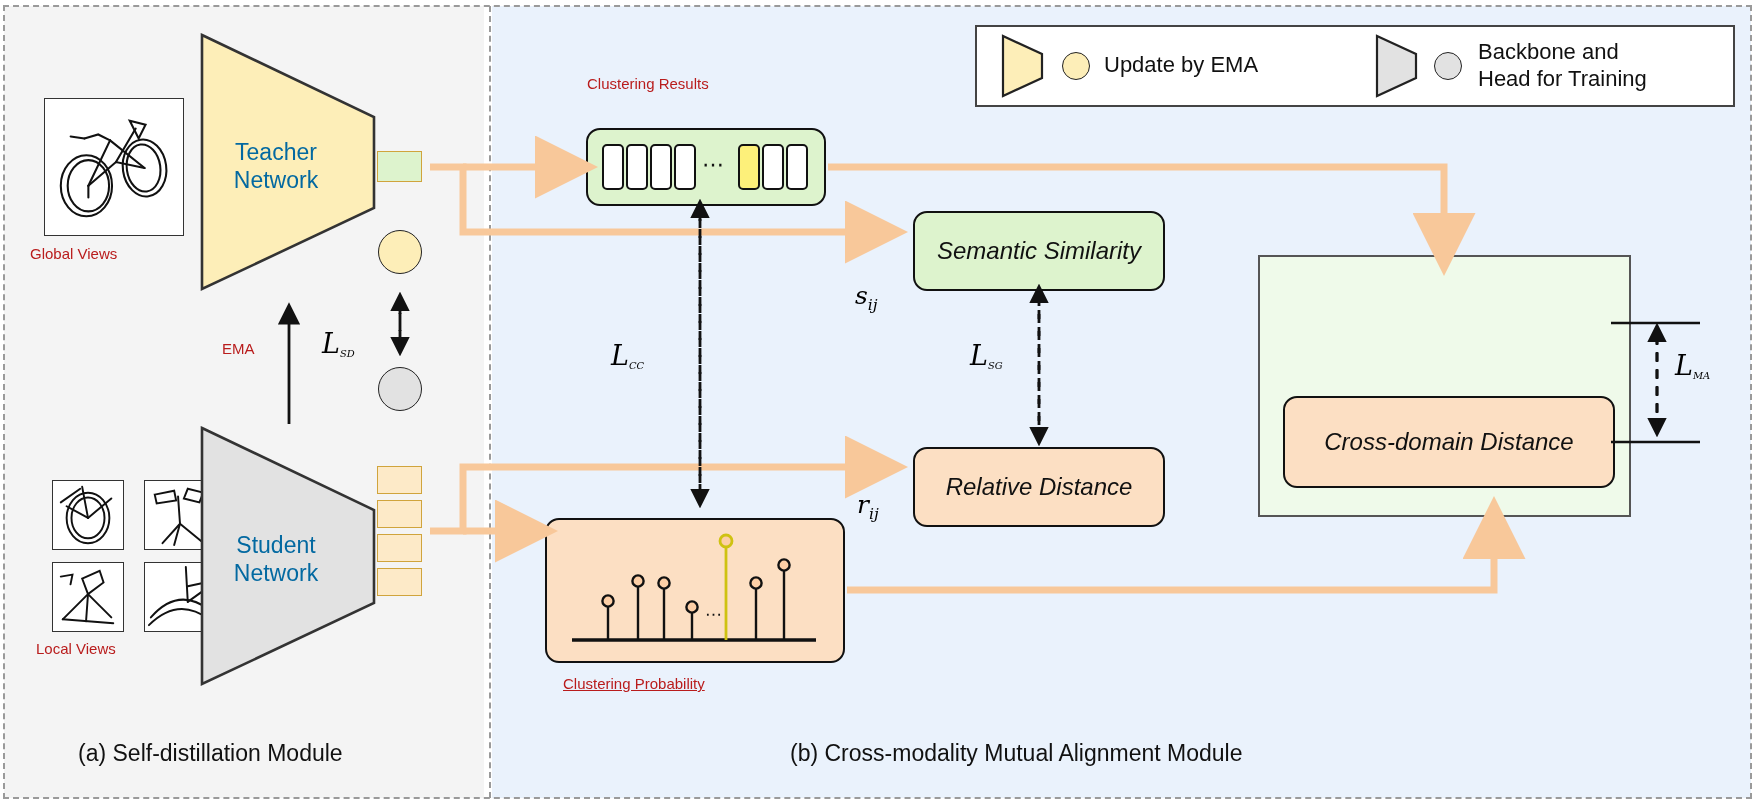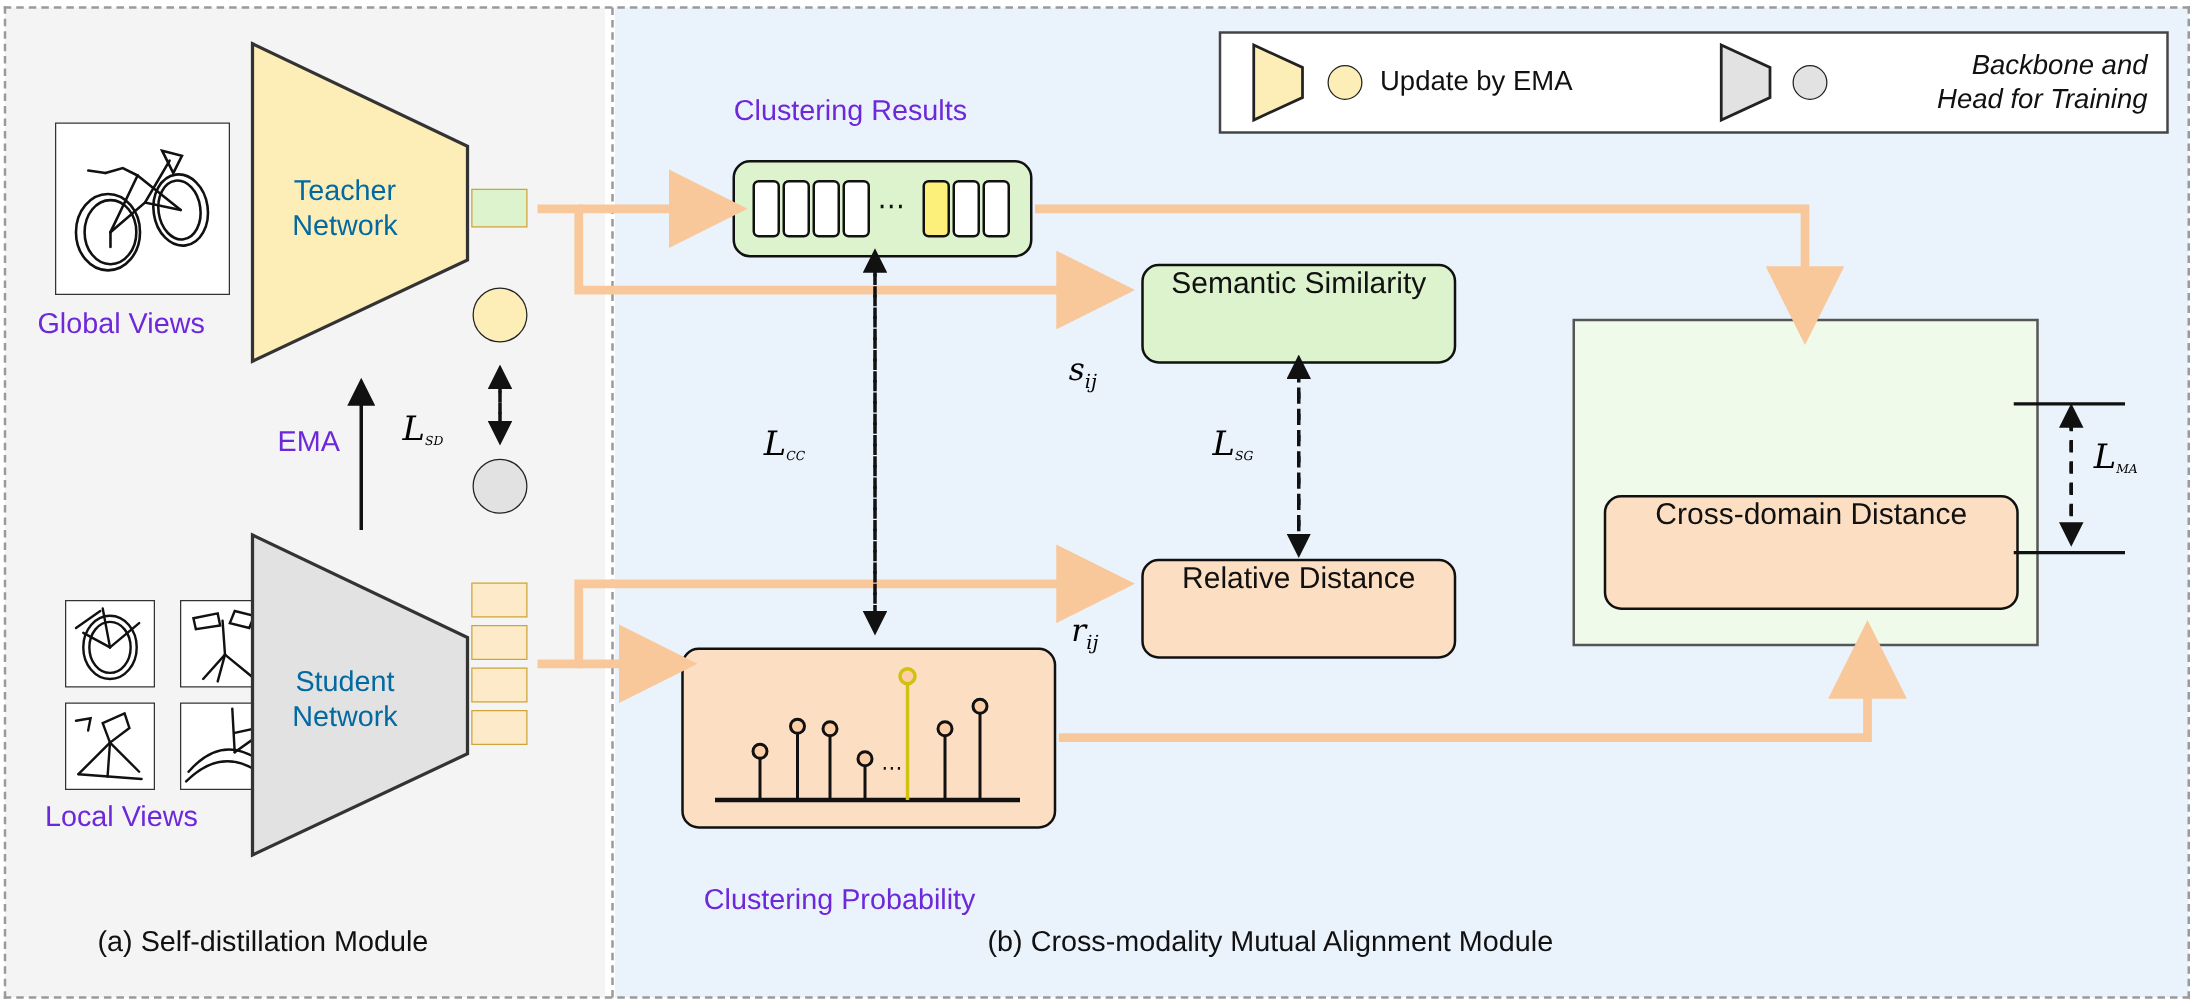--- a/index.html
+++ b/index.html
@@ -6,41 +6,41 @@
   body{font-family:"Liberation Sans",sans-serif;}
   #stage{position:relative;width:1755px;height:804px;overflow:hidden;background:#ffffff;}
 
   
   .panel-a{position:absolute;left:4px;top:6px;width:480px;height:792px;background:#f4f4f4;}
   .panel-b{position:absolute;left:492px;top:6px;width:1259px;height:792px;background:#eaf2fc;}
   .dash-border{position:absolute;border:2px dashed #9a9a9a;box-sizing:border-box;}
   .divider{position:absolute;left:489px;top:6px;width:0;height:792px;border-left:2px dashed #9a9a9a;}
 
   
-  .lbl{position:absolute;color:#6d28d9;white-space:nowrap;font-size:23px;}
+  .lbl{position:absolute;color:#b91c1c;white-space:nowrap;font-size:15px;}
   .caption{position:absolute;color:#111;white-space:nowrap;font-size:23px;}
   .math{position:absolute;white-space:nowrap;font-family:"DejaVu Serif",serif;font-style:italic;color:#000;}
   .math .cal{font-size:27px;font-style:italic;font-family:"DejaVu Serif",serif;}
   .math sub{font-size:0.62em;font-style:italic;}
 
   
   .sketch{position:absolute;background:#fff;border:1.6px solid #333;box-sizing:border-box;overflow:hidden;}
   .sketch svg{display:block;width:100%;height:100%;}
 
   
   .trap{position:absolute;}
   .trap svg{display:block;overflow:visible;}
   .trap-text{position:absolute;text-align:center;font-size:23px;color:#0369a1;line-height:1.22;width:100%;}
 
   
   .tok{position:absolute;box-sizing:border-box;border:1.8px solid #d0a43c;}
   .circ{position:absolute;border-radius:50%;box-sizing:border-box;border:1.8px solid #222;}
 
   
-  .rbox{position:absolute;box-sizing:border-box;border:2.6px solid #111;border-radius:14px;display:flex;align-items:flex-start;justify-content:center;font-size:24px;color:#111;}
+  .rbox{position:absolute;box-sizing:border-box;border:2.6px solid #111;border-radius:14px;display:flex;align-items:center;justify-content:center;font-size:24px;color:#111;font-style:italic;}
   .green{background:#ddf3cd;}
   .orange{background:#fcdfc3;}
 
   
   .legend{position:absolute;background:#fff;border:2px solid #444;box-sizing:border-box;}
   .legend-txt{position:absolute;font-size:22px;color:#111;line-height:1.22;}
 
   svg.overlay{position:absolute;left:0;top:0;width:1755px;height:804px;pointer-events:none;}
 </style>
 </head>
@@ -162,21 +162,21 @@
   <div class="circ" style="left:1062px;top:52px;width:28px;height:28px;background:#fdeeb8;"></div>
   <div class="legend-txt" style="left:1104px;top:52px;">
     <span>Update by EMA</span>
   </div>
   <div class="trap" style="left:1374px;top:34px;width:46px;height:64px;">
     <svg width="46" height="64" viewBox="0 0 46 64">
         <polygon points="3,2 42,20 42,44 3,62" fill="#e2e2e2" stroke="#222" stroke-width="2.2"></polygon>
       </svg>
   </div>
   <div class="circ" style="left:1434px;top:52px;width:28px;height:28px;background:#e2e2e2;"></div>
-  <div class="legend-txt" style="left:1478px;top:39px;text-align:right;width:240px;font-style:italic;">
+  <div class="legend-txt" style="left:1478px;top:39px;text-align:left;width:240px;">
     <span>Backbone and</span><br><span>Head for Training</span>
   </div>
 
   <div class="lbl" style="left:587px;top:75px;">Clustering Results</div>
   <div class="rbox green" style="left:586px;top:128px;width:240px;height:78px;"></div>
   <div style="position:absolute;left:602px;top:144px;width:208px;height:46px;">
     <div style="position:absolute;left:0px;top:0;width:22px;height:46px;border:2.4px solid #111;border-radius:5px;background:#fff;box-sizing:border-box;"></div>
     <div style="position:absolute;left:24px;top:0;width:22px;height:46px;border:2.4px solid #111;border-radius:5px;background:#fff;box-sizing:border-box;"></div>
     <div style="position:absolute;left:48px;top:0;width:22px;height:46px;border:2.4px solid #111;border-radius:5px;background:#fff;box-sizing:border-box;"></div>
     <div style="position:absolute;left:72px;top:0;width:22px;height:46px;border:2.4px solid #111;border-radius:5px;background:#fff;box-sizing:border-box;"></div>
@@ -202,21 +202,21 @@
         <circle cx="196" cy="55" r="5.6" fill="#fdcfa6"></circle>
       <line x1="224" y1="112" x2="224" y2="42"></line>
         <circle cx="224" cy="37" r="5.6" fill="#fdcfa6"></circle>
     </g>
     <g stroke="#cfc211" stroke-width="2.8" fill="none">
       <line x1="166" y1="112" x2="166" y2="18"></line>
         <circle cx="166" cy="13" r="6" fill="#fdcfa6"></circle>
     </g>
     <text x="145" y="92" font-family="Liberation Sans, sans-serif" font-size="17" fill="#111" letter-spacing="2">⋯</text>
   </svg>
-  <div class="lbl" style="left:563px;top:706px;">Clustering Probability</div>
+  <div class="lbl" style="left:563px;top:675px;text-decoration:underline;">Clustering Probability</div>
 
   <div class="rbox green" style="left:913px;top:211px;width:252px;height:80px;">
     <span>Semantic Similarity</span>
   </div>
   <div class="math" style="left:855px;top:281px;font-size:25px;">
     <span>s</span><sub>ij</sub>
   </div>
   <div class="rbox orange" style="left:913px;top:447px;width:252px;height:80px;">
     <span>Relative Distance</span>
   </div>

